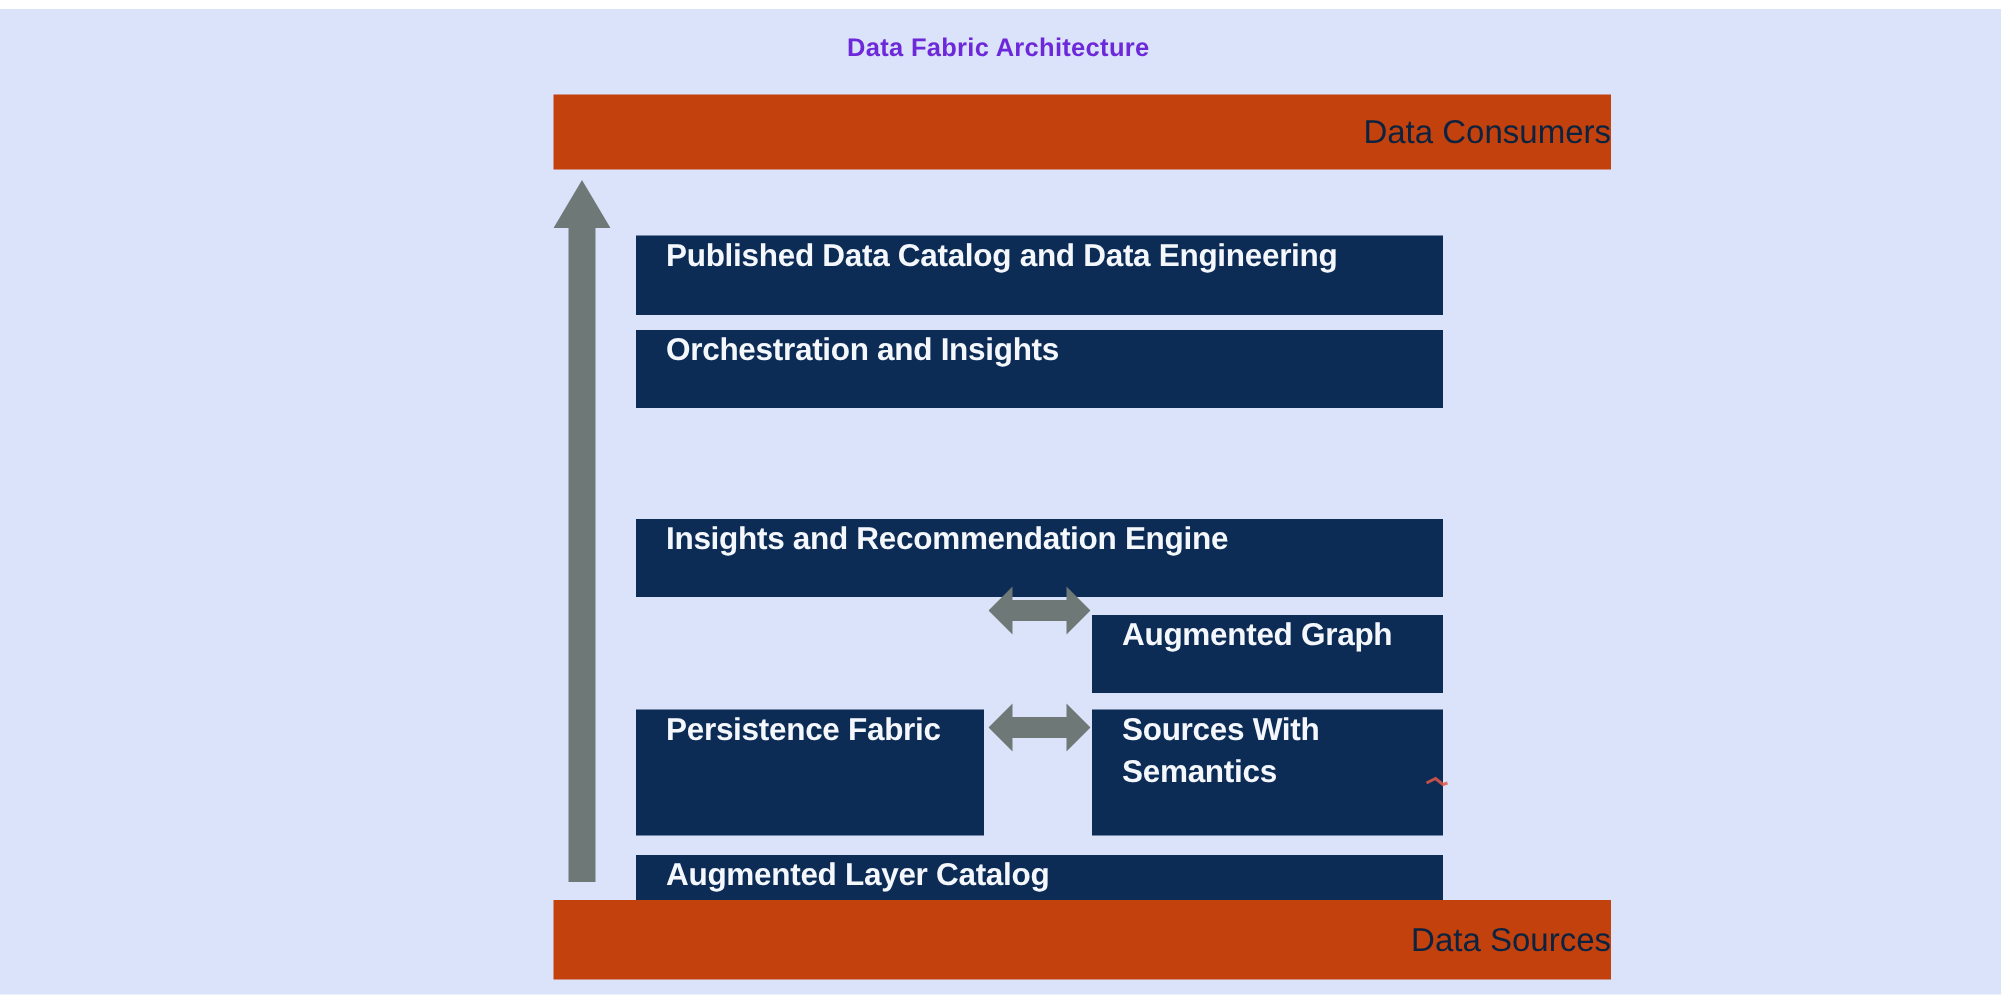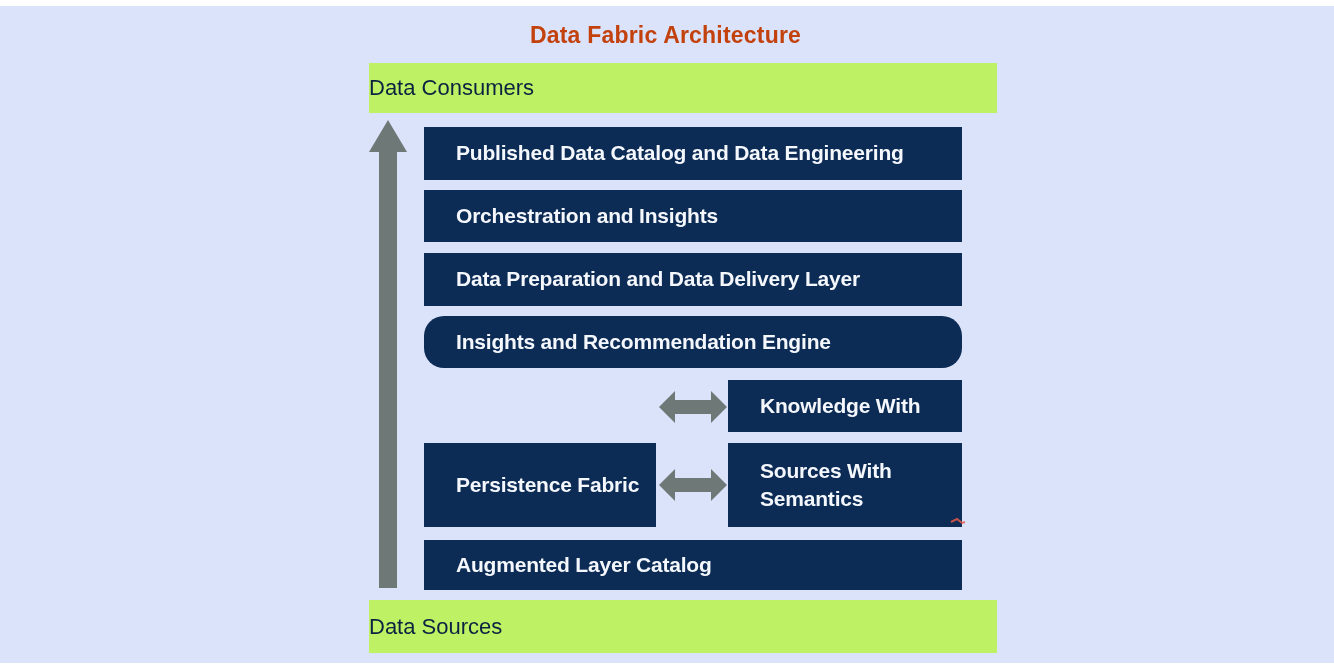--- a/index.html
+++ b/index.html
@@ -18,55 +18,56 @@
     position: absolute; left: 0; width: 1334px;
     background: #ffffff;
   }
   .edge-strip.top { top: 0; height: 6px; }
   .edge-strip.bottom { bottom: 0; height: 5px; }
 
   .diagram-title {
     position: absolute;
     left: 369px; top: 22px; width: 593px;
     text-align: center;
-    font-size: 23px; font-weight: bold;
+    font-size: 17px; font-weight: bold;
     letter-spacing: 0.2px;
-    color: #c2410c;
+    color: #6d28d9;
   }
 
   .cyan-bar {
     position: absolute;
-    left: 369px; width: 628px; height: 50px;
-    background: #bef264;
-    display: flex; align-items: center; justify-content: flex-start;
+    left: 369px; width: 705px; height: 50px;
+    background: #c2410c;
+    display: flex; align-items: center; justify-content: flex-end;
     font-size: 22px; font-weight: 400;
     color: #0b2340;
   }
   .cyan-bar.consumers { top: 63px; }
   .cyan-bar.sources   { top: 600px; height: 53px; }
 
   .navy-box {
     position: absolute;
     background: #0c2b55;
     color: #f4f7fc;
-    display: flex; align-items: center;
+    display: flex; align-items: flex-start;
     font-size: 21px; font-weight: bold;
     letter-spacing: -0.2px;
-    padding-left: 32px; padding-right: 8px;
+    padding-left: 20px; padding-right: 8px;
     box-sizing: border-box;
     line-height: 1.35;
+    margin-top: 30px;
   }
   .full  { left: 424px; width: 538px; }
   .half-left  { left: 424px; width: 232px; }
   .half-right { left: 728px; width: 234px; }
 
   .row1 { top: 127px; height: 53px; }
   .row2 { top: 190px; height: 52px; }
   .row3 { top: 253px; height: 53px; }
-  .row4 { top: 316px; height: 52px; border-radius: 20px; }
+  .row4 { top: 316px; height: 52px; }
   .row5 { top: 380px; height: 52px; }
   .row6 { top: 443px; height: 84px; }
   .row7 { top: 540px; height: 50px; }
 
   .up-arrow-svg {
     position: absolute;
     left: 369px; top: 120px;
     width: 38px; height: 468px;
   }
   .h-arrow-svg {
@@ -101,35 +102,32 @@
   </svg>
 
   <div class="navy-box full row1">
     <span>Published Data Catalog and Data Engineering</span>
   </div>
 
   <div class="navy-box full row2">
     <span>Orchestration and Insights</span>
   </div>
 
-  <div class="navy-box full row3">
-    <span>Data Preparation and Data Delivery Layer</span>
-  </div>
 
   <div class="navy-box full row4">
     <span>Insights and Recommendation Engine</span>
   </div>
 
 
   <svg class="h-arrow-svg r5" viewBox="0 0 68 36" aria-hidden="true">
     <polygon points="0,18 16,2 16,11 52,11 52,2 68,18 52,34 52,25 16,25 16,34" fill="#6e7876"></polygon>
   </svg>
 
   <div class="navy-box half-right row5">
-    <span>Knowledge With</span>
+    <span>Augmented Graph</span>
   </div>
 
   <div class="navy-box half-left row6">
     <span>Persistence Fabric</span>
   </div>
 
   <svg class="h-arrow-svg r6" viewBox="0 0 68 36" aria-hidden="true">
     <polygon points="0,18 16,2 16,11 52,11 52,2 68,18 52,34 52,25 16,25 16,34" fill="#6e7876"></polygon>
   </svg>
 

